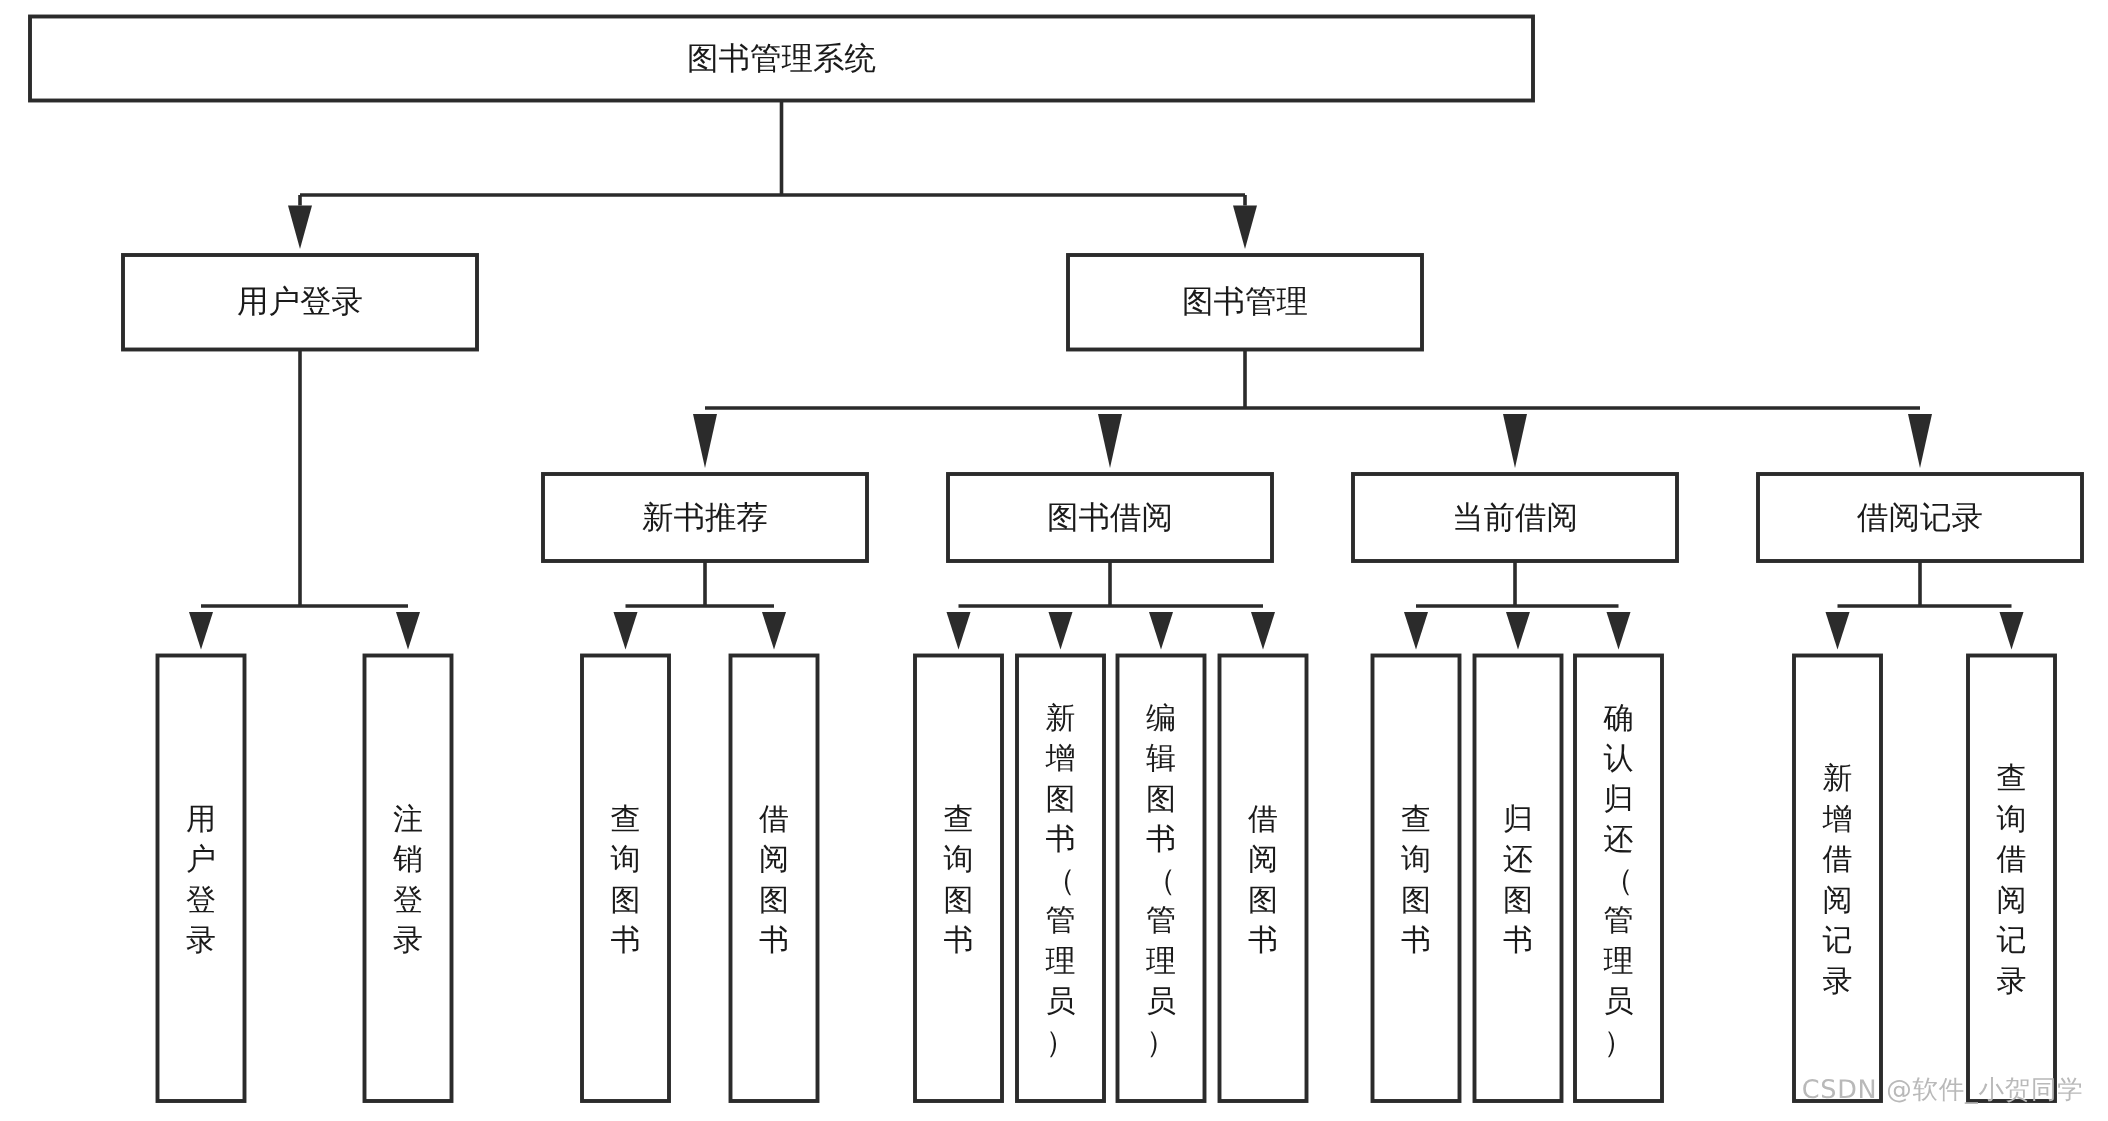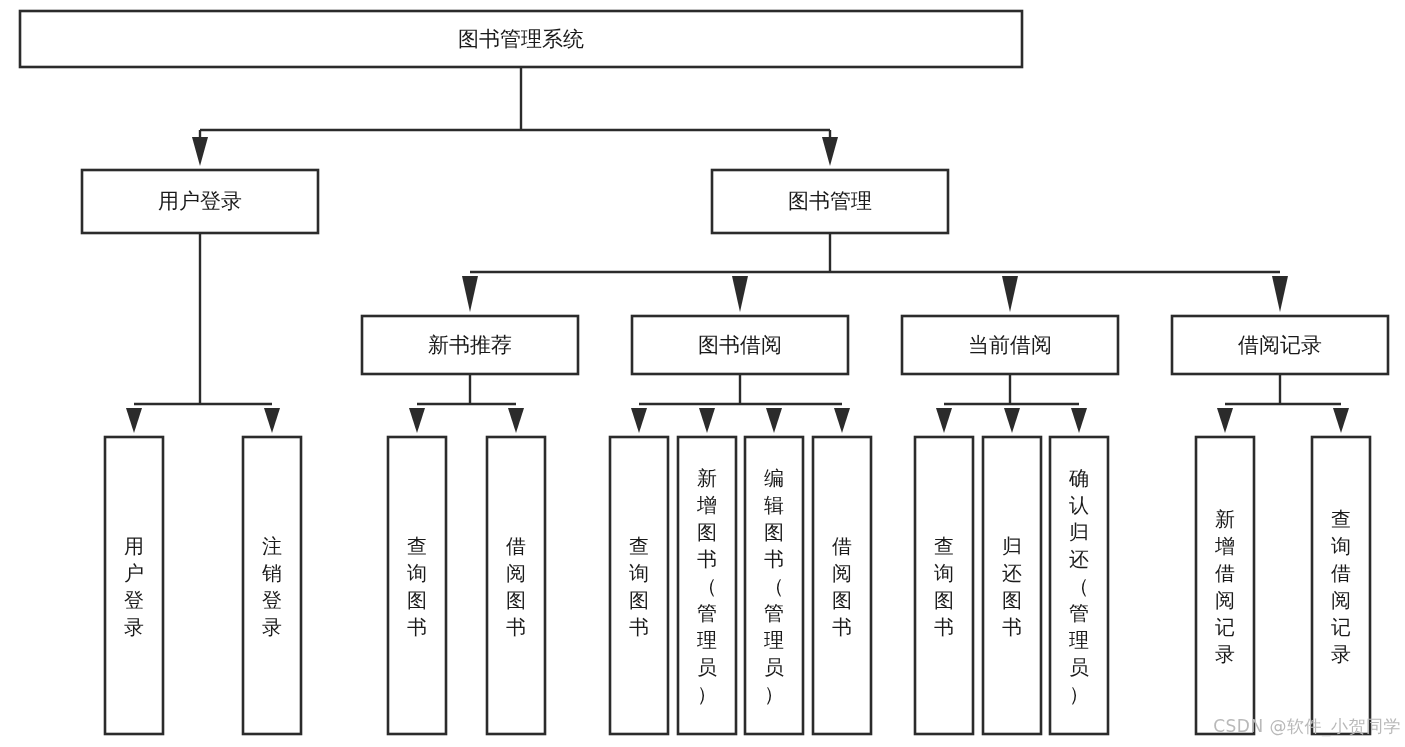--- a/index.html
+++ b/index.html
@@ -51,21 +51,21 @@
     dominant-baseline: middle;
   }
   .node-label-v {
     font-family: "DejaVu Sans", "Liberation Sans", sans-serif;
     font-size: 20px;
     fill: #1a1a1a;
     text-anchor: middle;
   }
   .watermark {
     position: absolute;
-    right: 4px;
+    right: 16px;
     bottom: 4px;
     font-family: "DejaVu Sans", "Liberation Sans", sans-serif;
     font-size: 17px;
     color: #b9b9b9;
     letter-spacing: 0.5px;
     white-space: nowrap;
     user-select: none;
     pointer-events: none;
   }
 </style>

